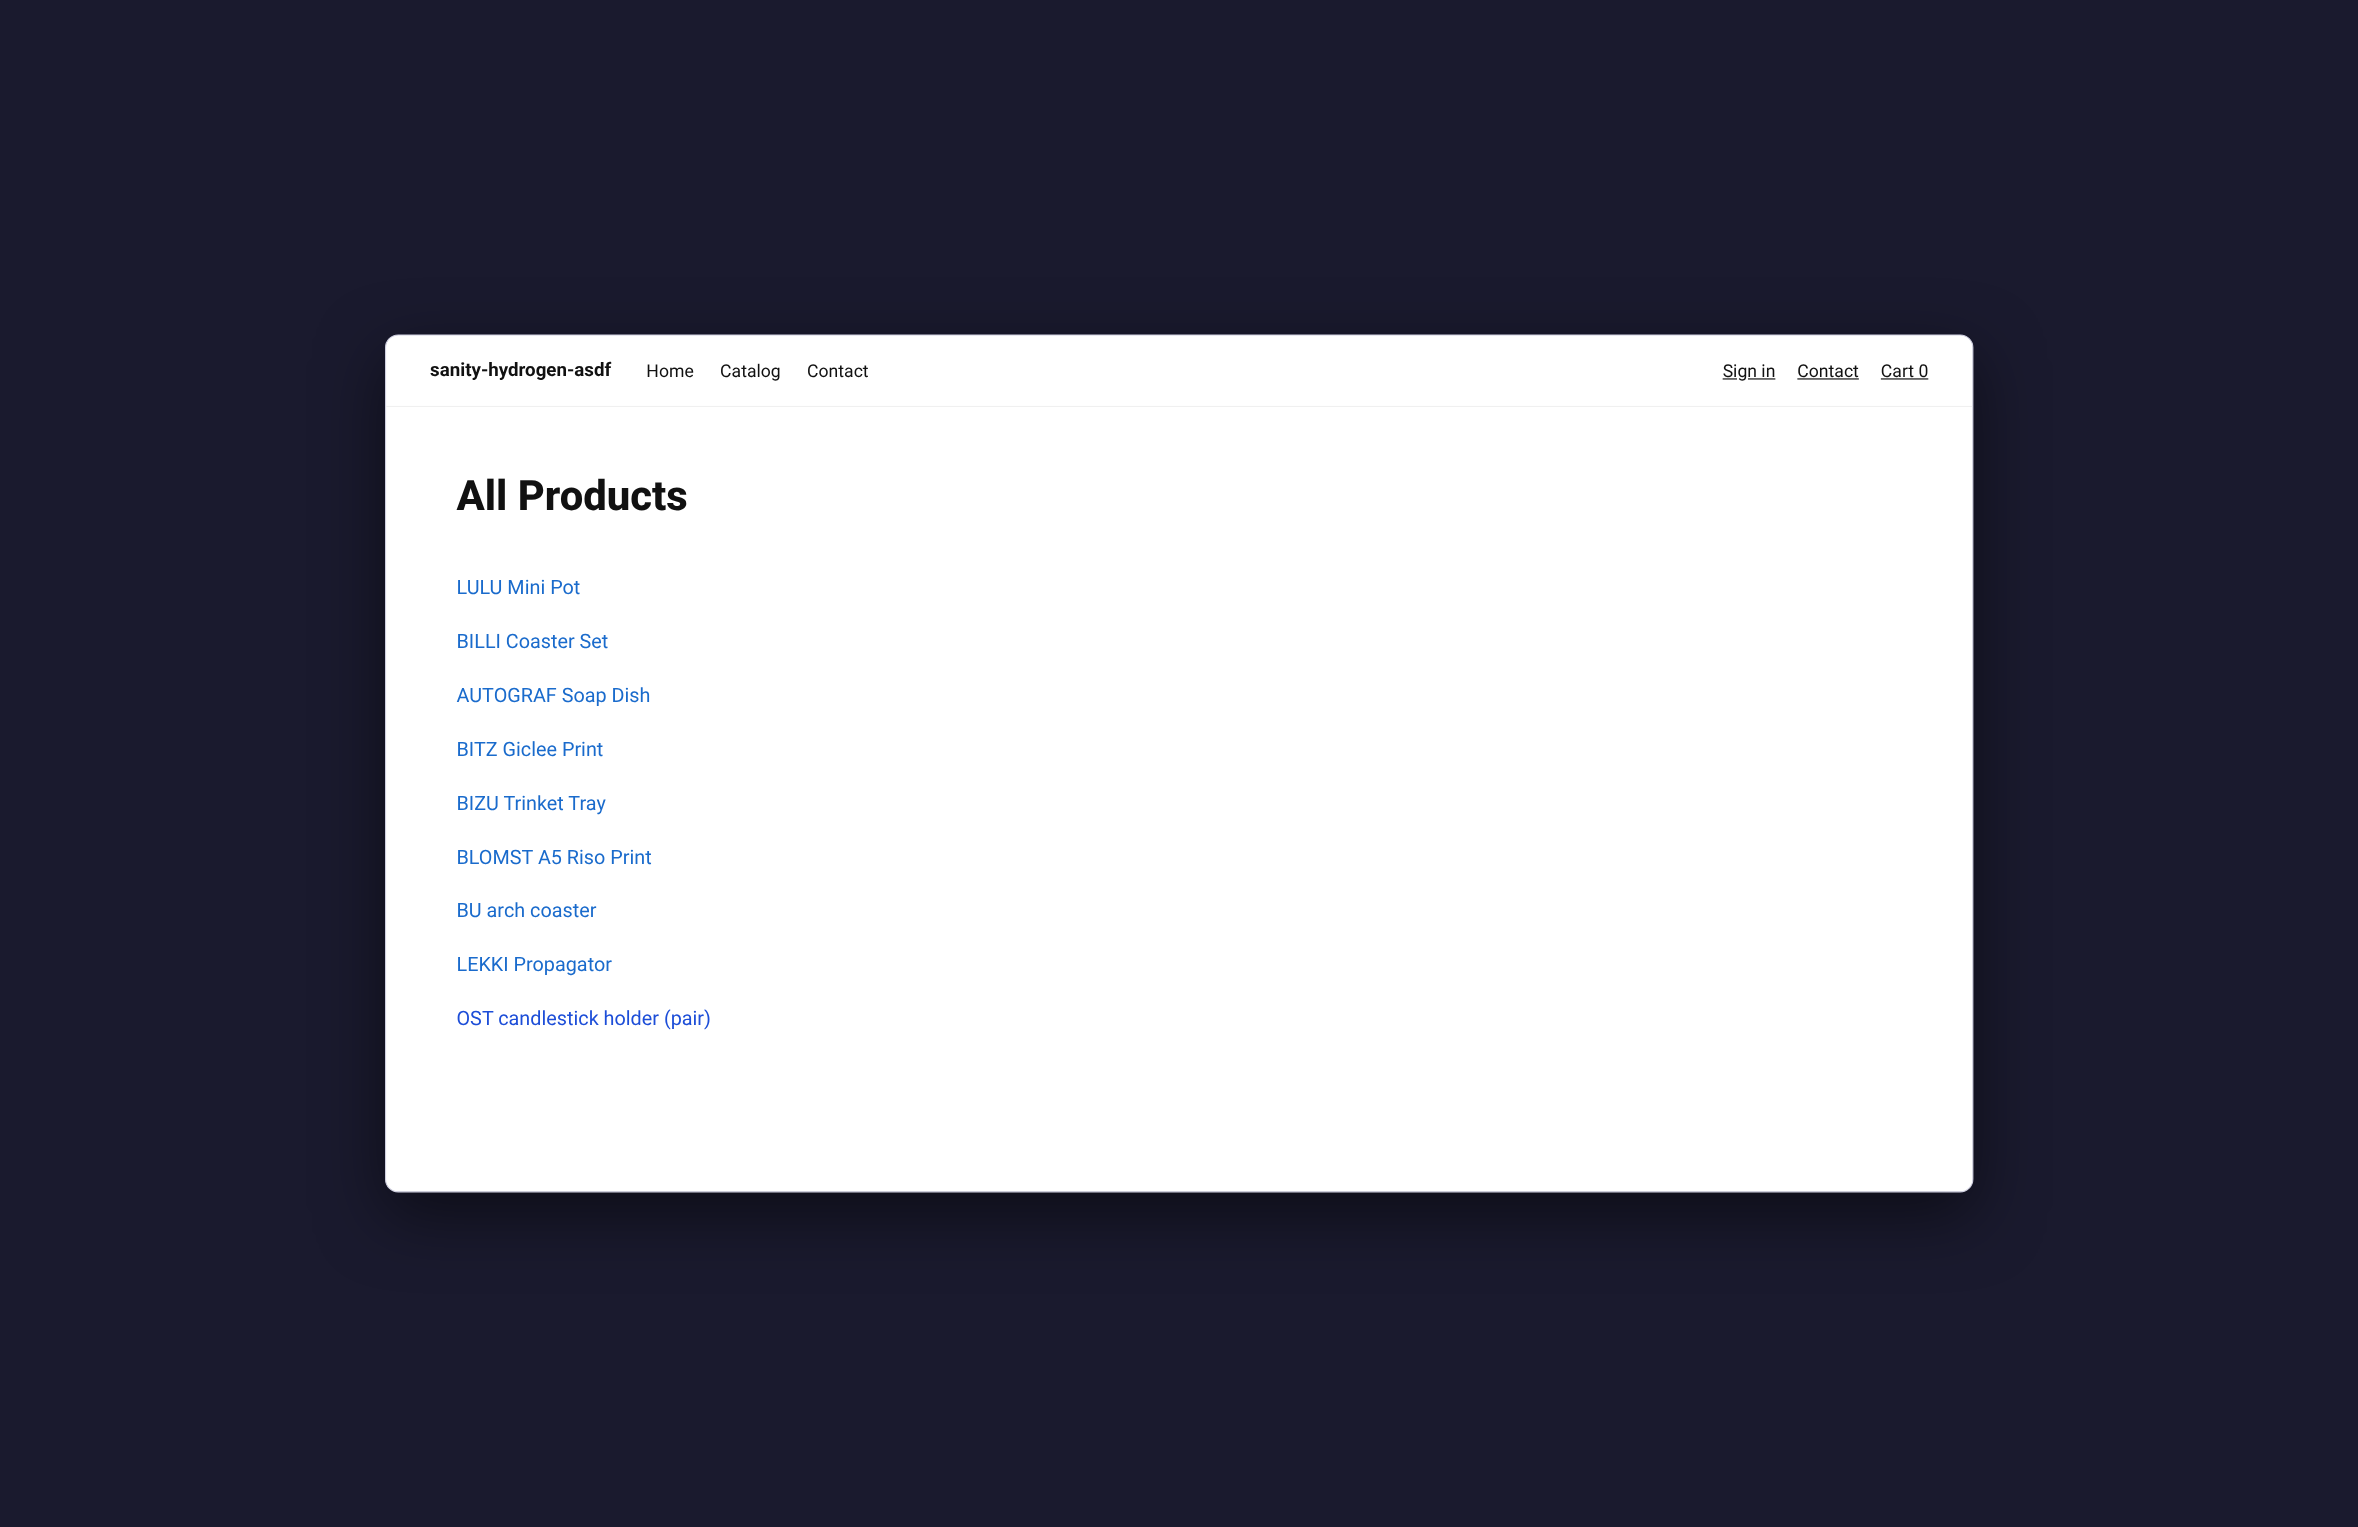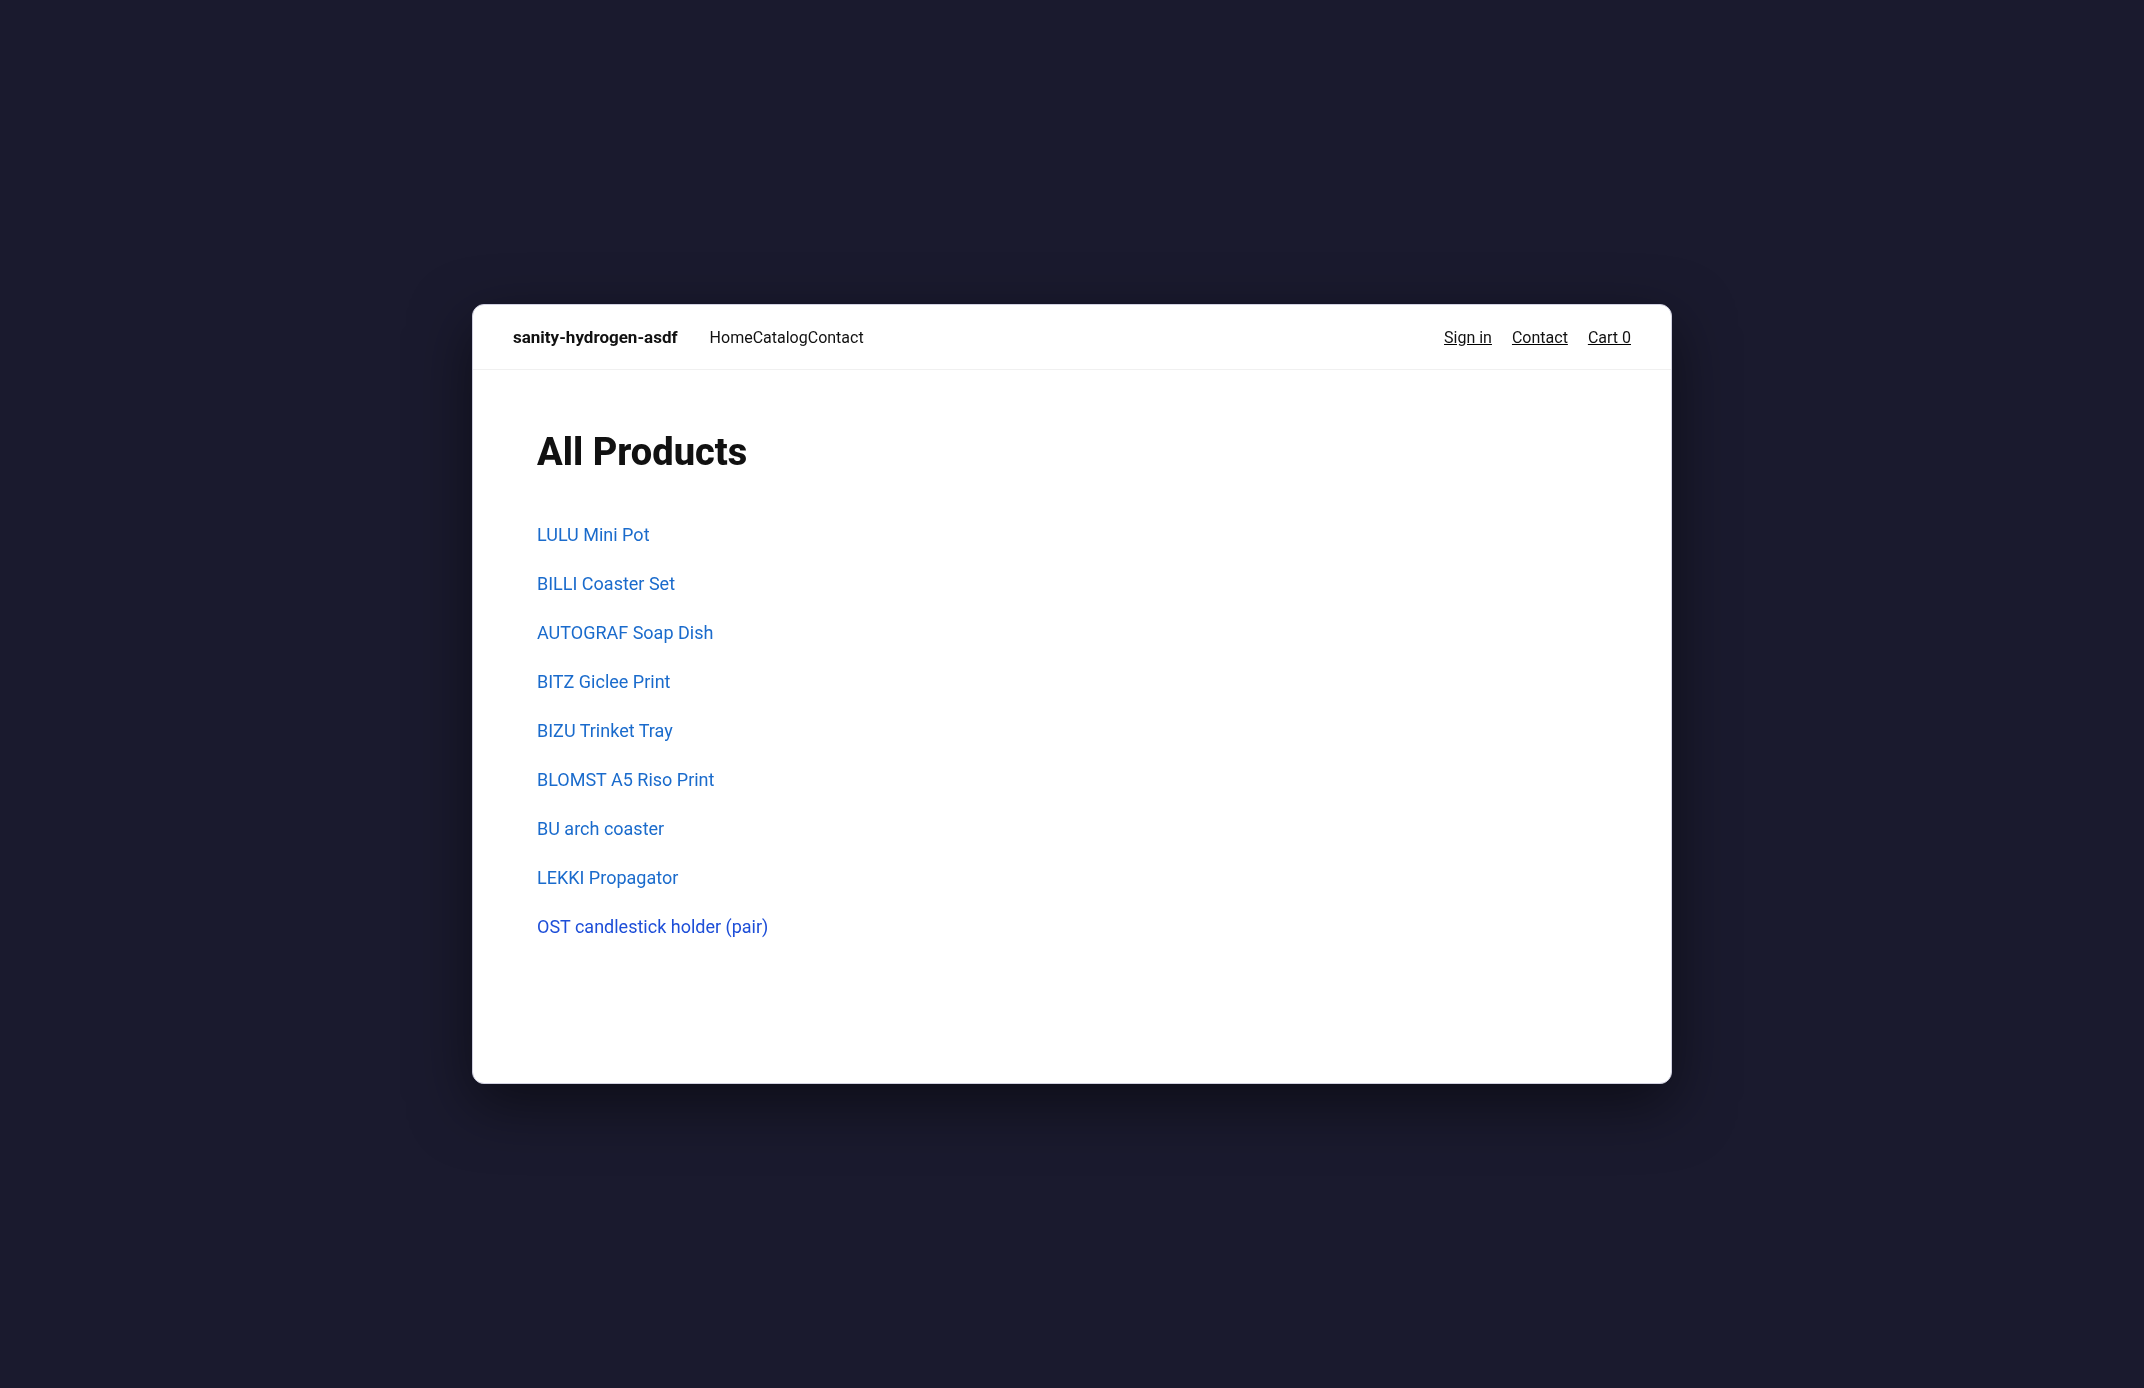--- a/index.html
+++ b/index.html
@@ -13,21 +13,21 @@
       display: flex;
       justify-content: center;
       align-items: center;
       min-height: 100vh;
       font-family: -apple-system, BlinkMacSystemFont, 'Segoe UI', Roboto, Helvetica, Arial, sans-serif;
     }
 
     .browser-window {
       background: #ffffff;
       border-radius: 12px;
-      width: 1200px;
+      width: 1444px;
       min-height: 780px;
       box-shadow: 0 20px 60px rgba(0,0,0,0.5);
       border: 1px solid #d0d0e0;
       overflow: hidden;
       display: flex;
       flex-direction: column;
     }
 
     
     .navbar {
@@ -45,20 +45,21 @@
     }
 
     .site-title {
       font-size: 17px;
       font-weight: 700;
       color: #111111;
     }
 
     .nav-links {
       display: flex;
+      gap: 24px;
       justify-content: center;
     }
 
     .nav-link {
       font-size: 16px;
       color: #111111;
       text-decoration: none;
       cursor: pointer;
     }
 

